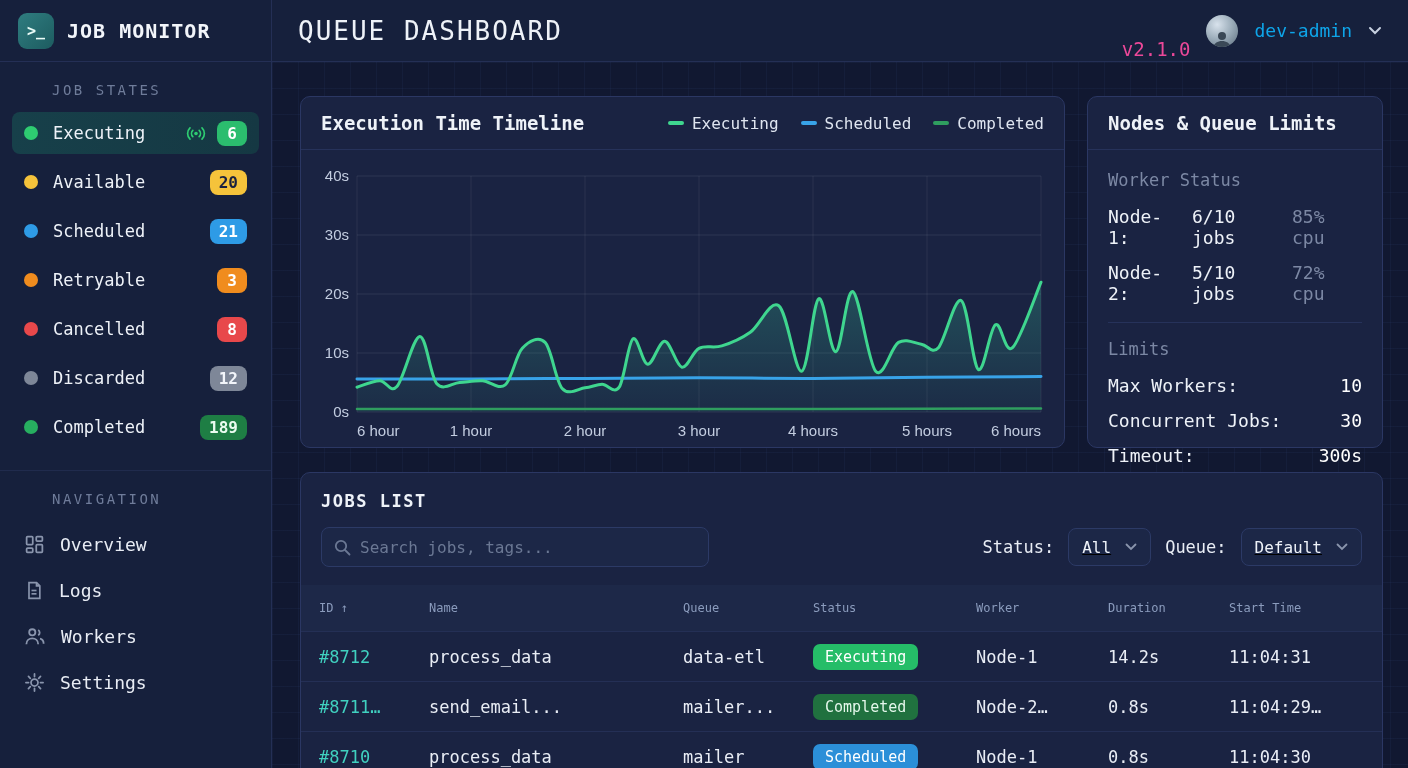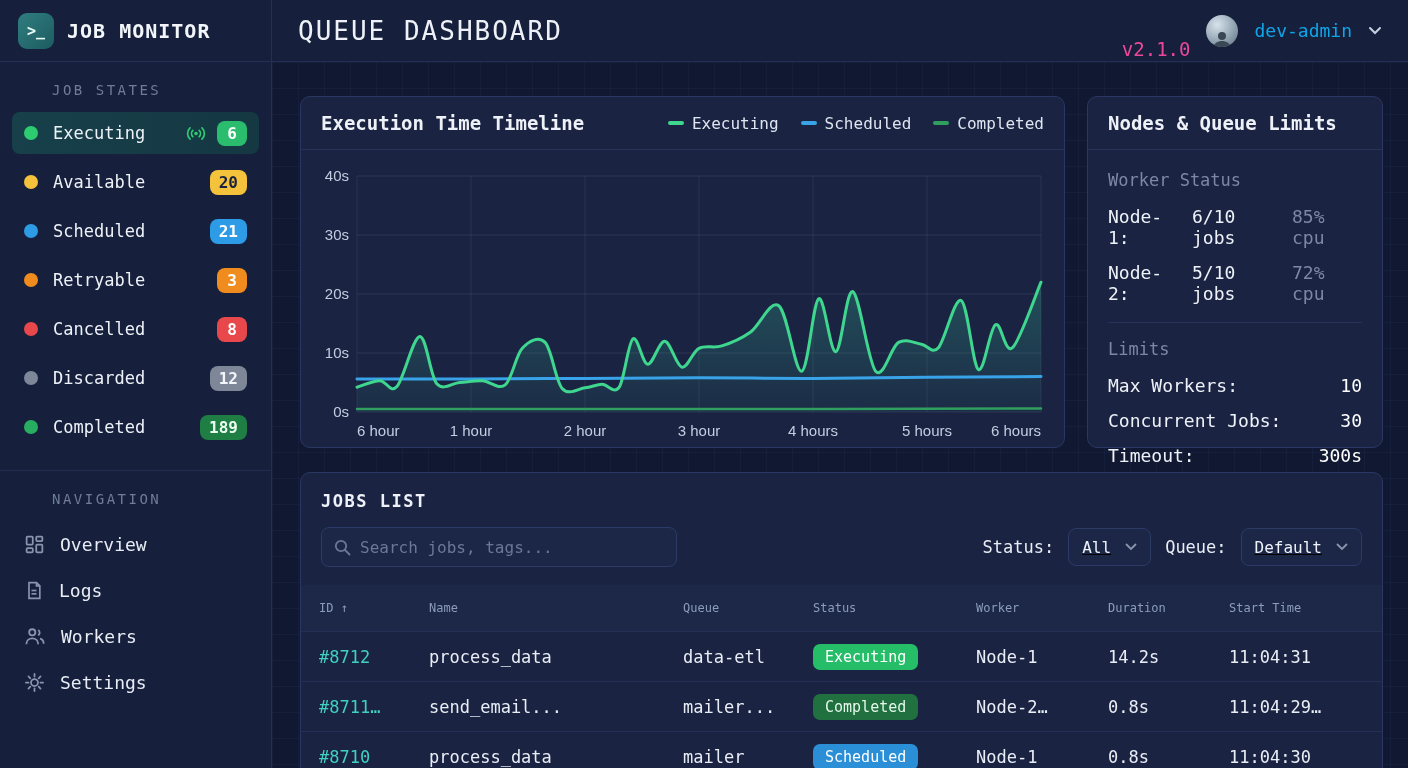--- a/index.html
+++ b/index.html
@@ -72,21 +72,21 @@
   .worker-cpu { color:#7c88a4; }
   .nodes-divider { border-top:1px solid #26325a; margin:18px 0 16px 0; }
   .limit-row { display:flex; justify-content:space-between; font-size:18px; margin-bottom:14px; }
   .limit-label { color:#eef2f8; }
   .limit-value { color:#ffffff; font-weight:400; }
 
   
   .jobs-card { margin-top:24px; height:420px; padding-top:18px; overflow:hidden; }
   .jobs-title { color:#eef2f8; font-size:17px; font-weight:700; letter-spacing:1.5px; padding:0 20px; }
   .controls-row { display:flex; align-items:center; justify-content:space-between; padding:16px 20px 18px 20px; }
-  .search-box { width:356px; height:40px; background:#1c2747; border:1px solid #2c3a66; border-radius:8px;
+  .search-box { width:388px; height:40px; background:#1c2747; border:1px solid #2c3a66; border-radius:8px;
     display:flex; align-items:center; padding:0 12px; gap:9px; }
   .search-box input { flex:1; background:transparent; border:none; outline:none; color:#dfe5f0;
     font-size:16px; font-family:inherit; }
   .search-box input::placeholder { color:#6b7894; }
   .filters { display:flex; align-items:center; gap:14px; }
   .filter-label { color:#e9edf5; font-size:17px; }
   .dropdown { height:38px; background:#1c2747; border:1px solid #2c3a66; border-radius:8px;
     display:flex; align-items:center; gap:14px; padding:0 13px; cursor:pointer;text-decoration:underline; }
   .dropdown-value { color:#eef2f8; font-size:16px; }
 

